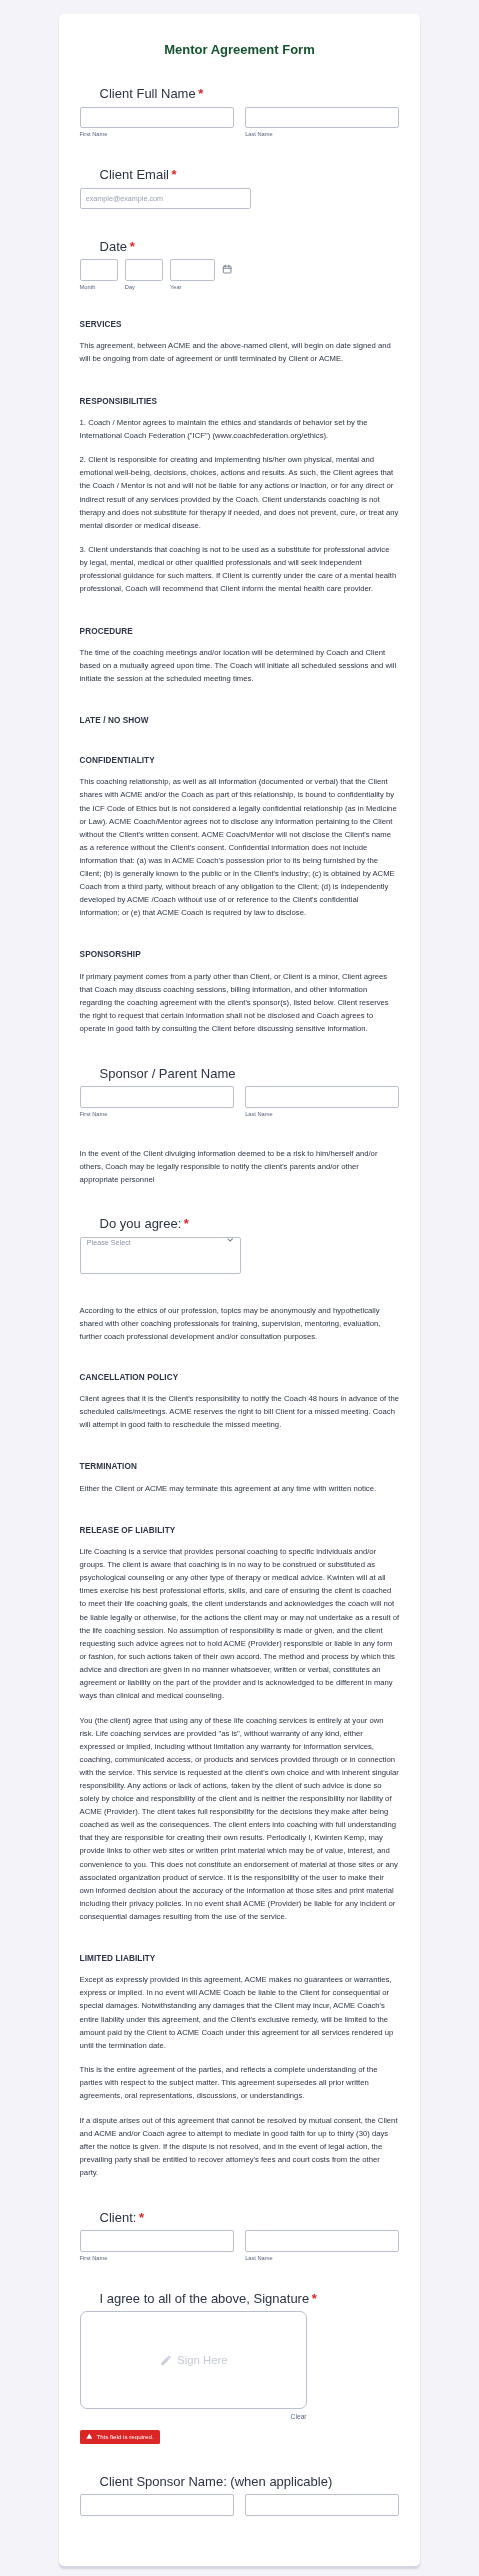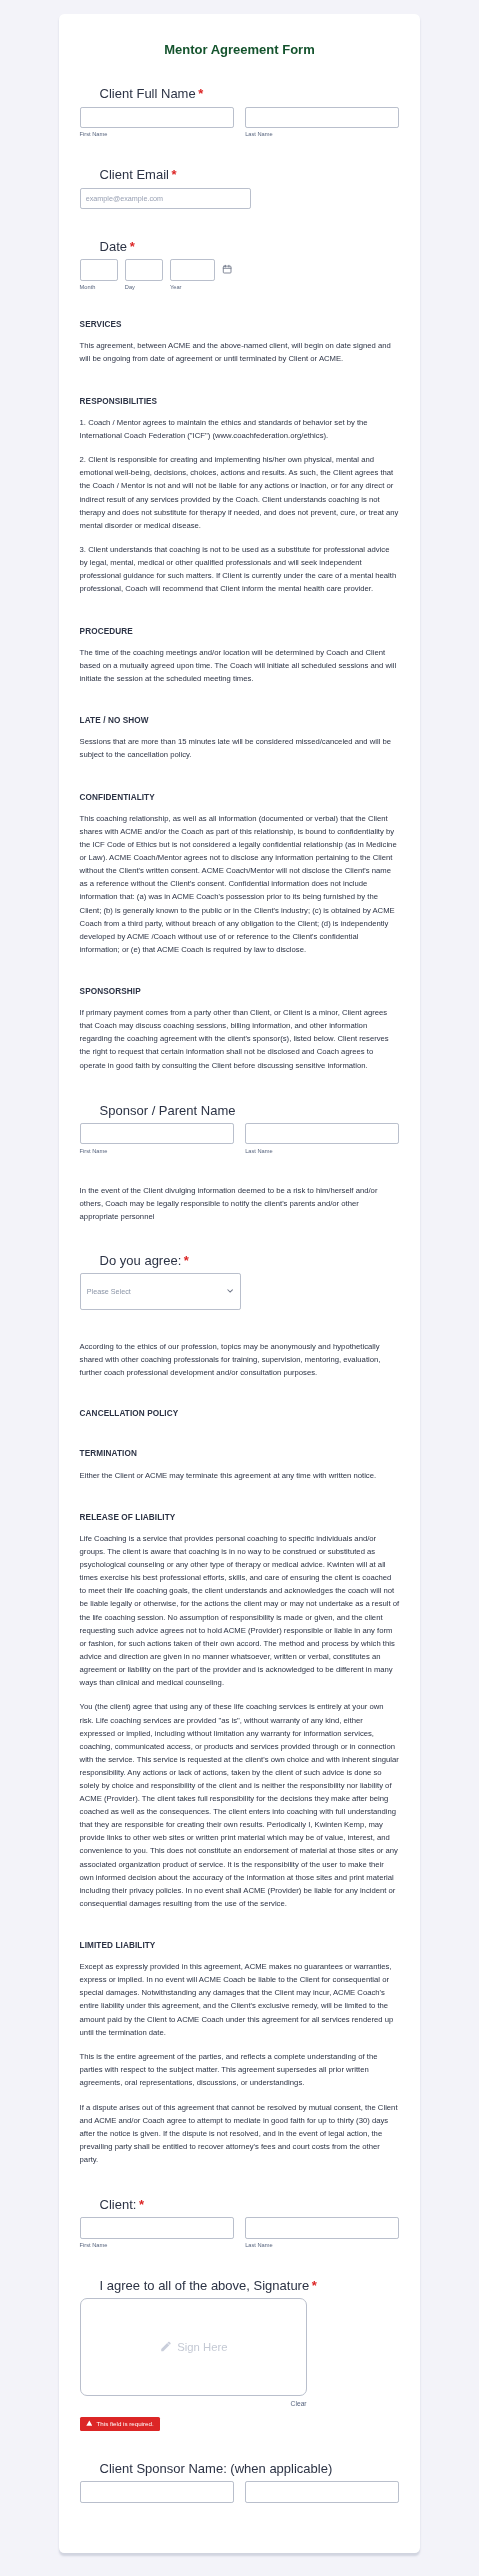--- a/index.html
+++ b/index.html
@@ -75,21 +75,21 @@
   }
   .para:last-child { margin-bottom: 0; }
   .notice { margin-bottom: 30px; }
   .select {
     width: 161px;
     height: 37px;
     border: 0.5px solid #b9bfcc;
     border-radius: 2.1px;
     background: #fff;
     display: flex;
-    align-items: center;
+    align-items: flex-start;
     justify-content: space-between;
     padding: 0 6.2px;
     font-size: 7.2px;
     color: #8a94a6;
     cursor: pointer;
   }
   .sig-wrap { width: 227px; }
   .sig-pad {
     width: 227px;
     height: 98px;
@@ -192,21 +192,20 @@
       <p class="para">3. Client understands that coaching is not to be used as a substitute for professional advice by legal, mental, medical or other qualified professionals and will seek independent professional guidance for such matters. If Client is currently under the care of a mental health professional, Coach will recommend that Client inform the mental health care provider.</p>
     </div>
 
     <div class="section">
       <h3 class="section-heading">PROCEDURE</h3>
       <p class="para">The time of the coaching meetings and/or location will be determined by Coach and Client based on a mutually agreed upon time. The Coach will initiate all scheduled sessions and will initiate the session at the scheduled meeting times.</p>
     </div>
 
     <div class="section">
       <h3 class="section-heading">LATE / NO SHOW</h3>
-      <p class="para">Sessions that are more than 15 minutes late will be considered missed/canceled and will be subject to the cancellation policy.</p>
     </div>
 
     <div class="section">
       <h3 class="section-heading">CONFIDENTIALITY</h3>
       <p class="para">This coaching relationship, as well as all information (documented or verbal) that the Client shares with ACME and/or the Coach as part of this relationship, is bound to confidentiality by the ICF Code of Ethics but is not considered a legally confidential relationship (as in Medicine or Law). ACME Coach/Mentor agrees not to disclose any information pertaining to the Client without the Client's written consent. ACME Coach/Mentor will not disclose the Client's name as a reference without the Client's consent. Confidential information does not include information that: (a) was in ACME Coach's possession prior to its being furnished by the Client; (b) is generally known to the public or in the Client's industry; (c) is obtained by ACME Coach from a third party, without breach of any obligation to the Client; (d) is independently developed by ACME /Coach without use of or reference to the Client's confidential information; or (e) that ACME Coach is required by law to disclose.</p>
     </div>
 
     <div class="section">
       <h3 class="section-heading">SPONSORSHIP</h3>
       <p class="para">If primary payment comes from a party other than Client, or Client is a minor, Client agrees that Coach may discuss coaching sessions, billing information, and other information regarding the coaching agreement with the client's sponsor(s), listed below. Client reserves the right to request that certain information shall not be disclosed and Coach agrees to operate in good faith by consulting the Client before discussing sensitive information.</p>
@@ -241,20 +240,21 @@
         </span>
       </div>
     </div>
 
     <div class="notice">
       <p class="para">According to the ethics of our profession, topics may be anonymously and hypothetically shared with other coaching professionals for training, supervision, mentoring, evaluation, further coach professional development and/or consultation purposes.</p>
     </div>
 
     <div class="section">
       <h3 class="section-heading">CANCELLATION POLICY</h3>
+      <p class="para">Client agrees that it is the Client's responsibility to notify the Coach 48 hours in advance of the scheduled calls/meetings. ACME reserves the right to bill Client for a missed meeting. Coach will attempt in good faith to reschedule the missed meeting.</p>
     </div>
 
     <div class="section">
       <h3 class="section-heading">TERMINATION</h3>
       <p class="para">Either the Client or ACME may terminate this agreement at any time with written notice.</p>
     </div>
 
     <div class="section">
       <h3 class="section-heading">RELEASE OF LIABILITY</h3>
       <p class="para">Life Coaching is a service that provides personal coaching to specific individuals and/or groups. The client is aware that coaching is in no way to be construed or substituted as psychological counseling or any other type of therapy or medical advice. Kwinten will at all times exercise his best professional efforts, skills, and care of ensuring the client is coached to meet their life coaching goals, the client understands and acknowledges the coach will not be liable legally or otherwise, for the actions the client may or may not undertake as a result of the life coaching session. No assumption of responsibility is made or given, and the client requesting such advice agrees not to hold ACME (Provider) responsible or liable in any form or fashion, for such actions taken of their own accord. The method and process by which this advice and direction are given in no manner whatsoever, written or verbal, constitutes an agreement or liability on the part of the provider and is acknowledged to be different in many ways than clinical and medical counseling.</p>

